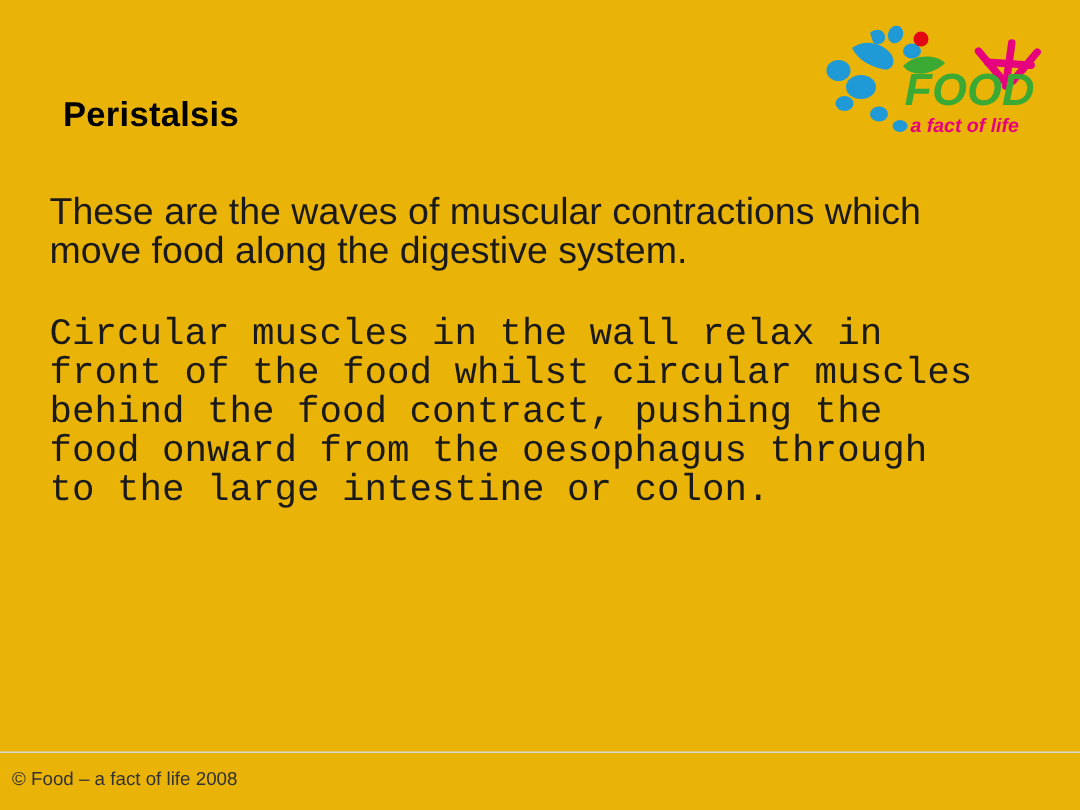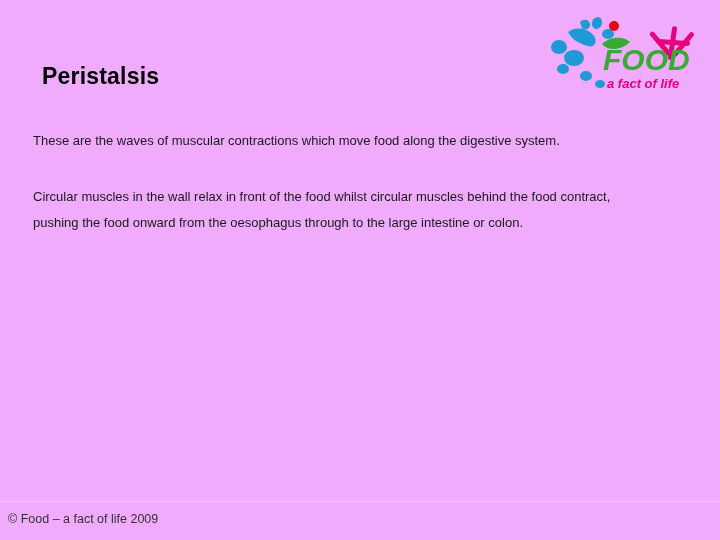--- a/index.html
+++ b/index.html
@@ -10,46 +10,47 @@
     width: 720px;
     height: 540px;
     background: #ffffff;
     font-family: "Liberation Sans", sans-serif;
     overflow: hidden;
   }
   .slide {
     position: relative;
     width: 720px;
     height: 540px;
-    background: #f0abfc;
+    background: #eab308;
     box-sizing: border-box;
   }
   .slide-title {
     position: absolute;
     left: 42px;
     top: 48px;
     font-size: 23px;
     font-weight: bold;
     color: #000000;
     letter-spacing: 0.2px;
   }
   .body-text {
     position: absolute;
     left: 33px;
     top: 128px;
     width: 620px;
-    font-size: 13px;
+    font-size: 25px;
     line-height: 26px;
     color: #1a1a1a;
   }
   .para {
     margin: 0 0 30px 0;
   }
   .para:last-child {
     margin-bottom: 4px;
+    font-family: Liberation Mono, monospace;
   }
   .footer-line {
     position: absolute;
     left: 0;
     right: 0;
     bottom: 38px;
     height: 1px;
     background: #d9d9d9;
   }
   .footer-text {
@@ -111,15 +112,15 @@
       <text x="57" y="74" font-family="Liberation Sans, sans-serif" font-size="13" font-weight="bold" fill="#e6007e">a fact of life</text>
     </svg>
   </div>
 
   <div class="body-text">
     <p class="para">These are the waves of muscular contractions which move food along the digestive system.</p>
     <p class="para">Circular muscles in the wall relax in front of the food whilst circular muscles behind the food contract, pushing the food onward from the oesophagus through to the large intestine or colon.</p>
   </div>
 
   <div class="footer-line"></div>
-  <div class="footer-text">© Food – a fact of life 2009</div>
+  <div class="footer-text">© Food – a fact of life 2008</div>
 
 </div>
 
 </body></html>

